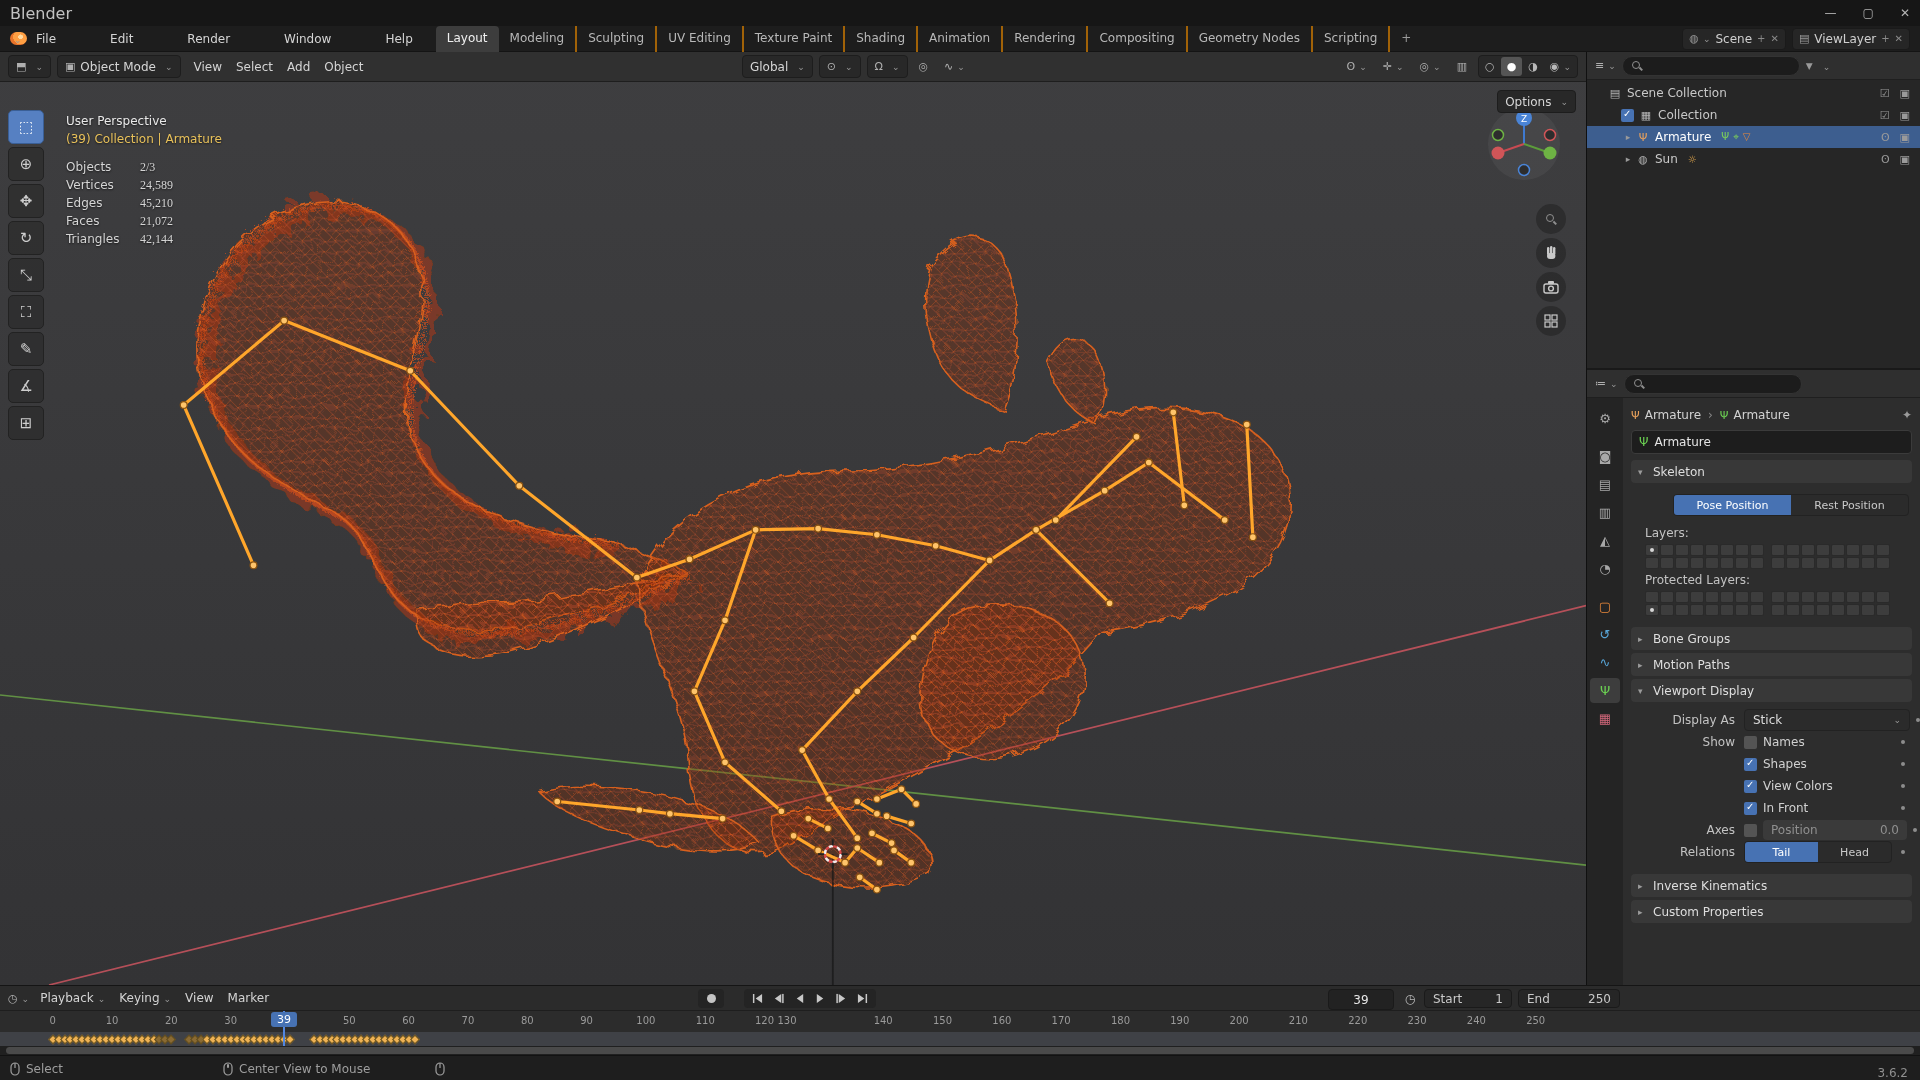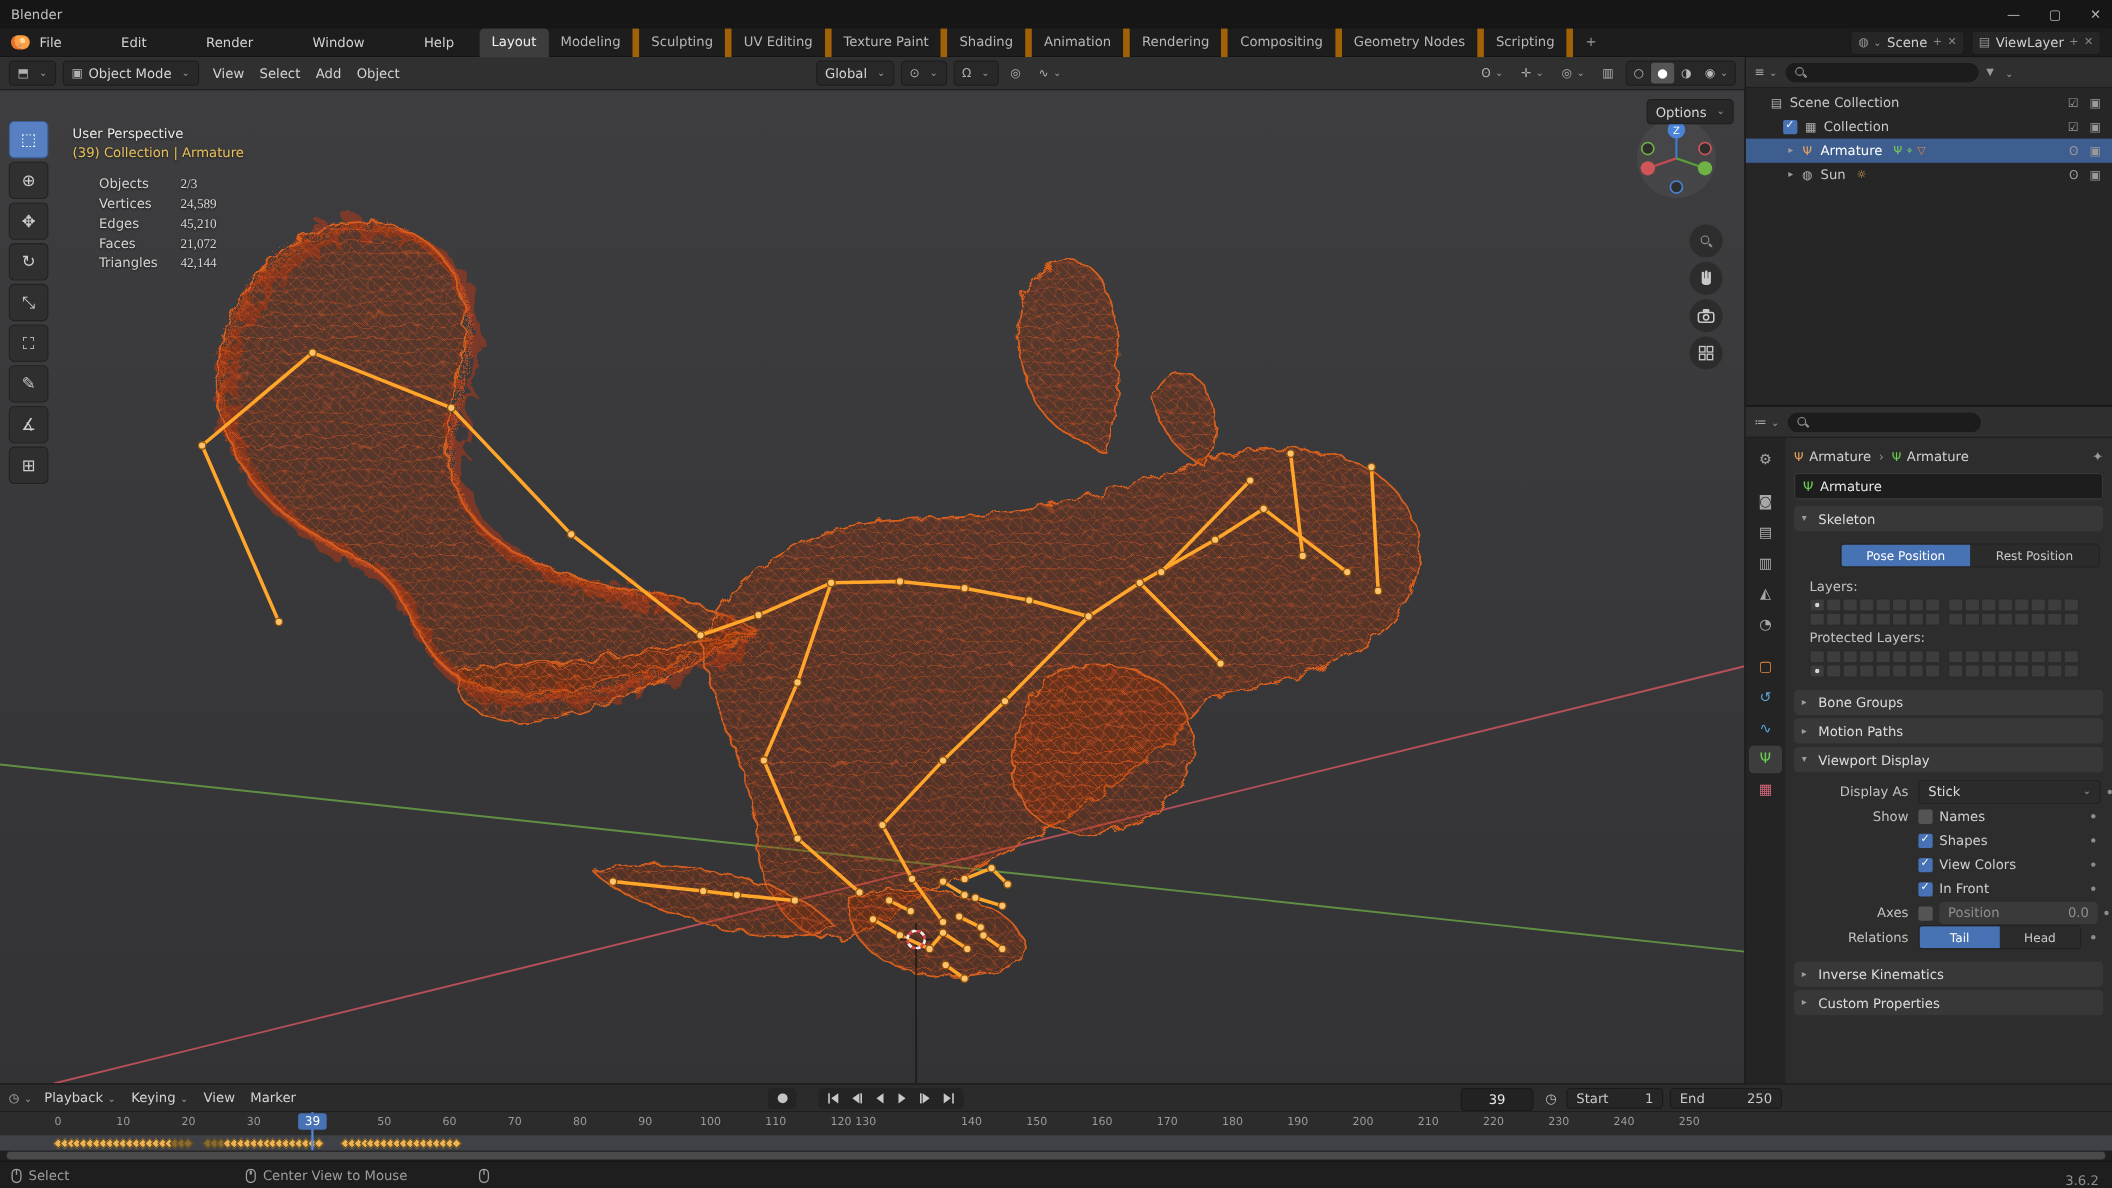--- a/index.html
+++ b/index.html
@@ -1,30 +1,30 @@
 <!DOCTYPE html>
 <html><head>
 <meta charset="utf-8">
 <style>
   html,body{margin:0;padding:0;width:1920px;height:1080px;overflow:hidden;background:#1d1d1d;
     font-family:"DejaVu Sans","Liberation Sans",sans-serif;font-size:12px;color:#cfcfcf;
     -webkit-user-select:none;user-select:none;}
   :root{--accent:#4772b3;--hdr:#2f2f2f;--panel:#2d2d2d;}
   
   #titlebar{position:absolute;left:0;top:0;width:1920px;height:26px;background:#161616;display:flex;align-items:center;padding:0 10px;box-sizing:border-box;}
-  #titlebar .wtitle{color:#c2c2c2;font-size:12px;}
+  #titlebar .wtitle{color:#c2c2c2;font-size:16px;}
   #win-controls{margin-left:auto;display:flex;gap:26px;color:#b5b5b5;font-size:12px;}
   #win-controls span{cursor:default;}
   
   #topbar{position:absolute;left:0;top:26px;width:1920px;height:26px;background:#1d1d1d;display:flex;align-items:center;padding:0 6px;box-sizing:border-box;border-bottom:1px solid #141414;}
   .blogo{width:17px;height:13px;border-radius:7px;background:radial-gradient(circle at 62% 38%,#ffd9a0 0 18%,#ff9f43 19% 55%,#e8732a 56% 100%);margin:0 2px 0 4px;}
   .menu-item{padding:3px 7px;border-radius:3px;color:#d4d4d4;cursor:default;}
   #topbar-menus{display:flex;margin-right:16px;gap:40px;}
   #workspace-tabs{display:flex;height:26px;align-items:stretch;}
-  .wtab{padding:5px 11px 0 11px;color:#b8b8b8;border-right:6px solid #a16207;cursor:default;}
+  .wtab{padding:5px 11px 0 11px;color:#b8b8b8;border-right:2px solid #a16207;cursor:default;}
   .wtab.active{background:#3d3d3d;color:#f0f0f0;border-radius:4px 4px 0 0;border-right:none;}
   .wtab.add{border-right:none;color:#9a9a9a;}
   #tb-right{margin-left:auto;display:flex;align-items:center;gap:6px;padding-right:4px;}
   .sel-pill{display:flex;align-items:center;gap:5px;background:#262626;border:1px solid #1a1a1a;border-radius:4px;height:20px;padding:0 6px;color:#d0d0d0;}
   .sel-pill .ico{color:#9a9a9a;font-size:11px;}
   .sel-pill .mini{color:#8a8a8a;font-size:10px;}
   .dd::after{content:"⌄";font-size:9px;color:#999;margin-left:4px;}
   
   #viewport{position:absolute;left:0;top:52px;width:1586px;height:933px;background:linear-gradient(#3e3e40,#333335);overflow:hidden;}
   .ed-header{display:flex;align-items:center;height:28px;background:var(--hdr);padding:0 8px;gap:6px;border-bottom:1px solid #1f1f1f;box-sizing:border-box;}
@@ -42,21 +42,21 @@
   #options-btn{position:absolute;right:10px;top:38px;z-index:31;}
   
   #vp-toolbar{position:absolute;left:8px;top:58px;display:flex;flex-direction:column;gap:3px;z-index:31;}
   .tool-btn{width:34px;height:32px;background:rgba(46,46,46,0.85);border:1px solid #222;border-radius:5px;display:flex;align-items:center;justify-content:center;color:#cdcdcd;font-size:15px;cursor:default;}
   .tool-btn.active{background:#5680c2;border-color:#39movie?; border-color:#3a5f96;color:#fff;}
   
   #vp-overlay{position:absolute;left:66px;top:62px;z-index:20;text-shadow:0 1px 2px rgba(0,0,0,.6);}
   #vp-view-label{color:#e9e9e9;margin-bottom:4px;}
   #vp-context{color:#e8c15a;margin-bottom:14px;}
   .stat-row{display:flex;height:18px;}
-  .stat-label{width:74px;color:#d5d5d5;margin-left:24px;}
+  .stat-label{width:74px;color:#d5d5d5;}
   .stat-value{color:#d5d5d5;font-family:Liberation Serif, serif;}
   
   #gizmo{position:absolute;right:24px;top:54px;width:76px;height:76px;z-index:25;}
   .vp-navbtn{position:absolute;right:20px;width:30px;height:30px;border-radius:50%;background:rgba(33,33,33,.55);display:flex;align-items:center;justify-content:center;z-index:25;}
   
   #rightcol{position:absolute;left:1586px;top:52px;width:334px;height:933px;background:var(--panel);border-left:1px solid #101010;box-sizing:border-box;}
   #outliner{position:absolute;left:0;top:0;right:0;height:316px;background:#262626;overflow:hidden;}
   .search-pill{display:flex;align-items:center;gap:5px;background:#1c1c1c;border:1px solid #333;border-radius:10px;height:18px;padding:0 8px;flex:1;max-width:160px;}
   .mag{position:relative;width:12px;height:12px;display:inline-block;flex:none;}
   .mag::before{content:"";position:absolute;left:1px;top:1px;width:6px;height:6px;border:1.5px solid #8f8f8f;border-radius:50%;}

